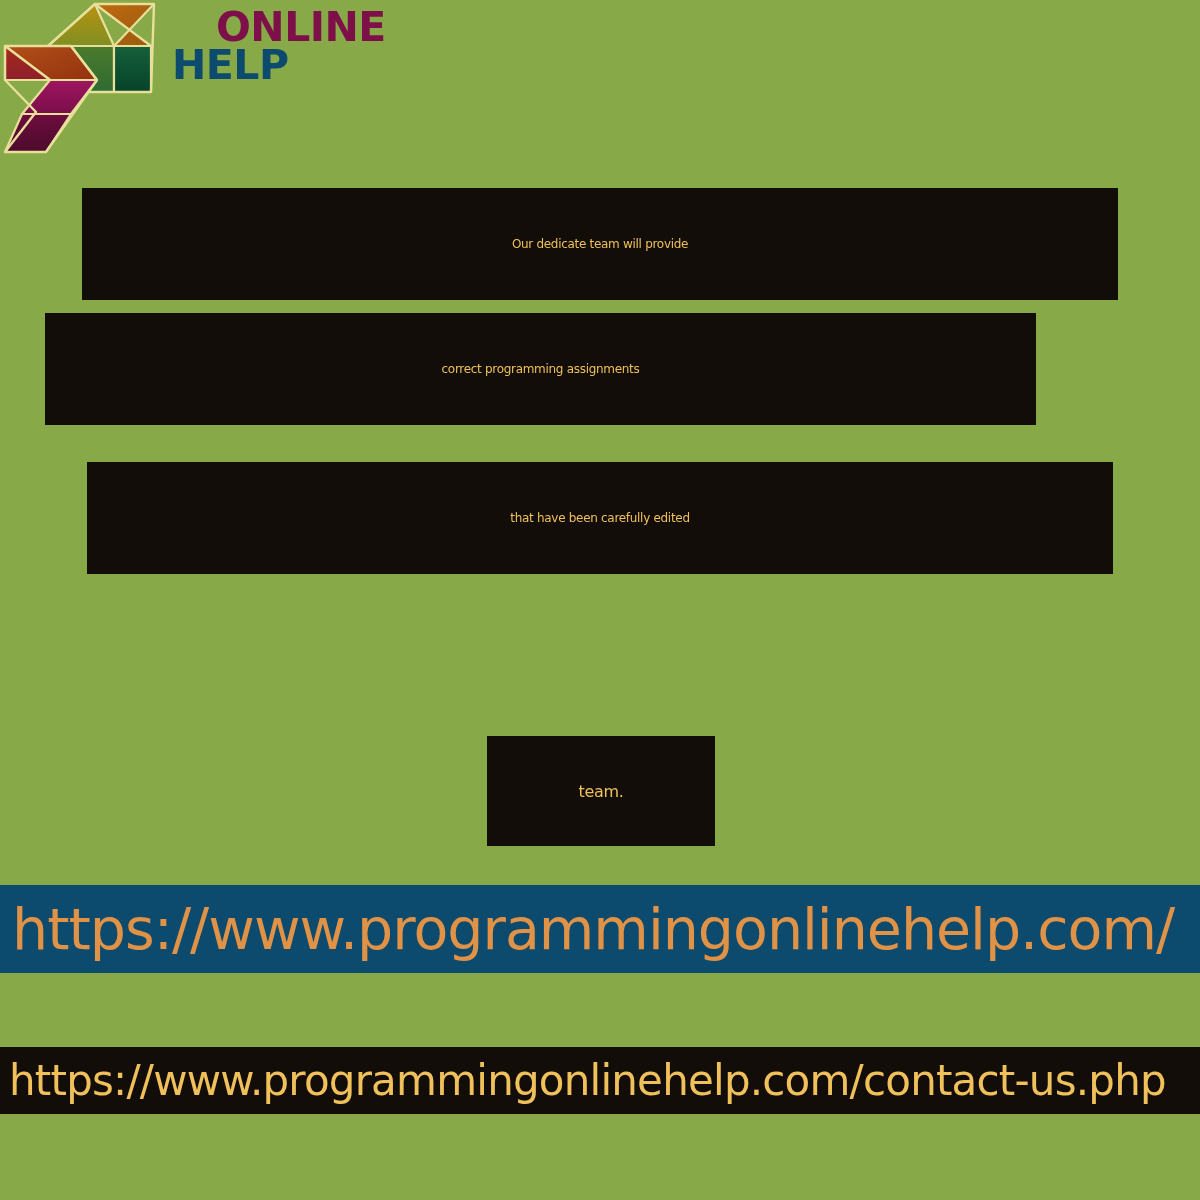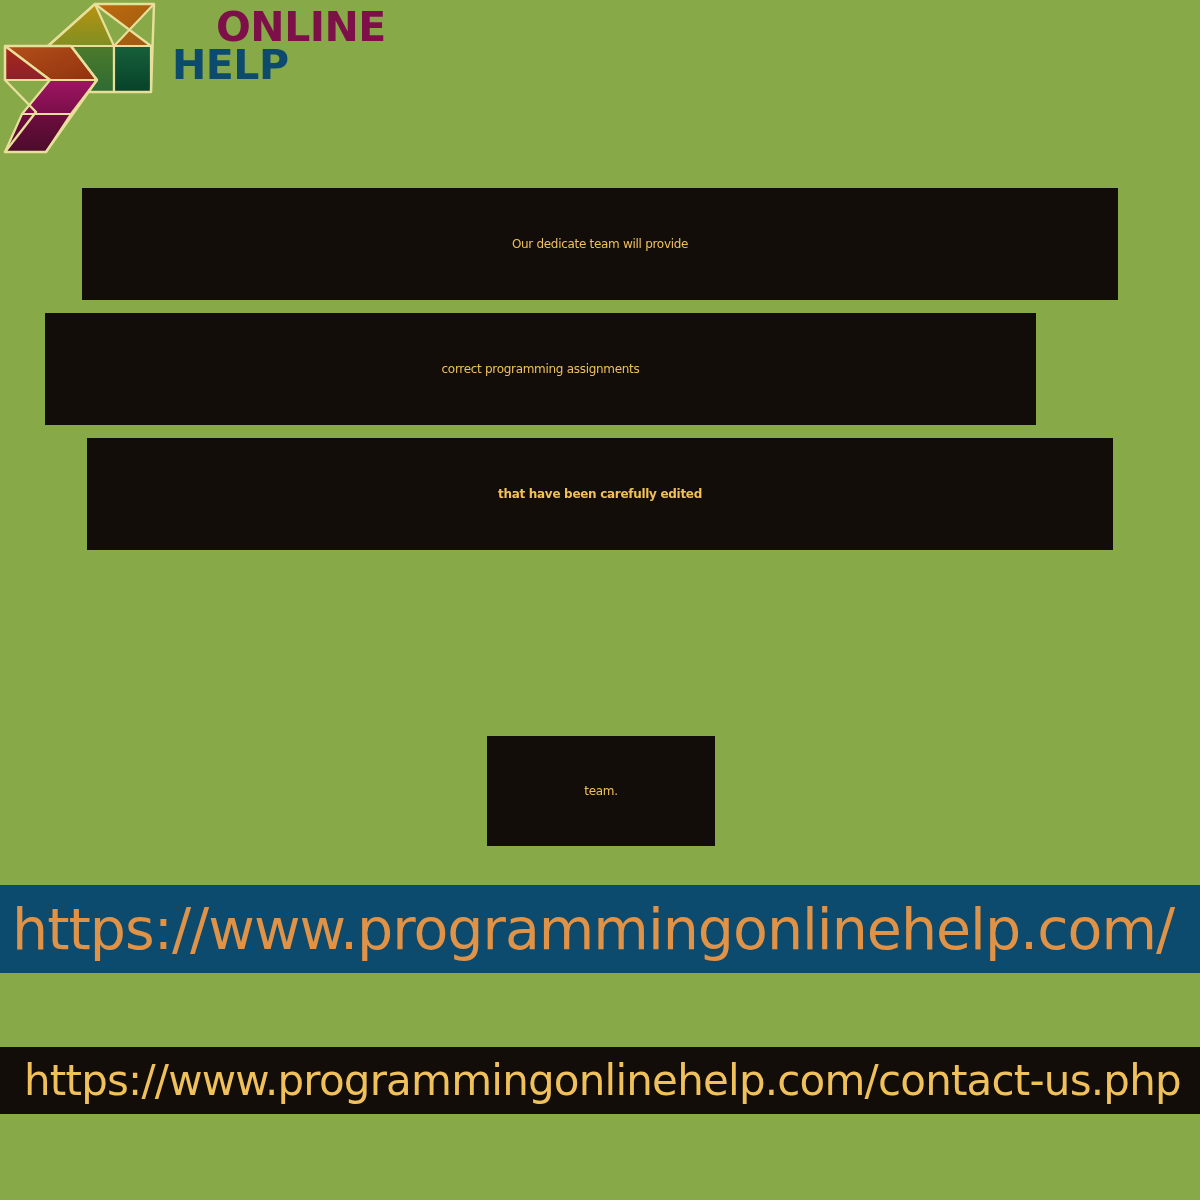--- a/index.html
+++ b/index.html
@@ -66,21 +66,21 @@
     font-weight: 400;
     letter-spacing: -0.3px;
     display: flex;
     align-items: center;
     justify-content: center;
     white-space: nowrap;
     box-sizing: border-box;
   }
   #qline-0 { left: 82px;  top: 188px; width: 1036px; height: 112px; font-size: 72px; }
   #qline-1 { left: 45px;  top: 313px; width: 991px; height: 112px; font-size: 72px; }
-  #qline-2 { left: 87px;  top: 438px; width: 1026px; height: 112px; font-size: 72px; font-weight: bold; }
+  #qline-2 { left: 87px;  top: 462px; width: 1026px; height: 112px; font-size: 72px; }
   #qline-3 { left: 28px;  top: 599px; width: 1145px; height: 112px; font-size: 72px; }
   #qline-4 { left: 487px; top: 736px; width: 228px;  height: 110px; font-size: 72px; }
 
   
   #url-primary-bar {
     position: absolute;
     left: 0px;
     top: 885px;
     width: 1200px;
     height: 88px;
@@ -110,21 +110,21 @@
     align-items: center;
     justify-content: flex-start;
     overflow: hidden;
   }
   #url-contact-text {
     font-family: "DejaVu Sans", sans-serif;
     font-size: 47px;
     color: #F0C05A;
     white-space: nowrap;
     letter-spacing: -0.8px;
-    padding-left: 24px;
+    padding-left: 9px;
   }
 </style>
 </head>
 <body>
 
 <div id="poster">
 
   <div id="logo-area">
 
     <div id="logo-mark">
@@ -186,21 +186,21 @@
     <div id="logo-wordmark">
       <span class="logo-line lg-online">ONLINE</span>
       <span class="logo-line lg-help">HELP</span>
     </div>
 
   </div>
 
   <div class="qline" id="qline-0" style="font-size: 12px;">Our dedicate team will provide</div>
   <div class="qline" id="qline-1" style="font-size: 12px;">correct programming assignments</div>
   <div class="qline" id="qline-2" style="font-size: 12px;">that have been carefully edited</div>
-  <div class="qline" id="qline-4" style="font-size: 12px;">team.</div>
+  <div class="qline" id="qline-4" style="font-size: 16px;">team.</div>
 
   <div id="url-primary-bar">
     <span id="url-primary-text" style="font-size: 57px;">https://www.programmingonlinehelp.com/</span>
   </div>
 
   <div id="url-contact-bar">
     <span id="url-contact-text" style="font-size: 42px;">https://www.programmingonlinehelp.com/contact-us.php</span>
   </div>
 
 </div>

